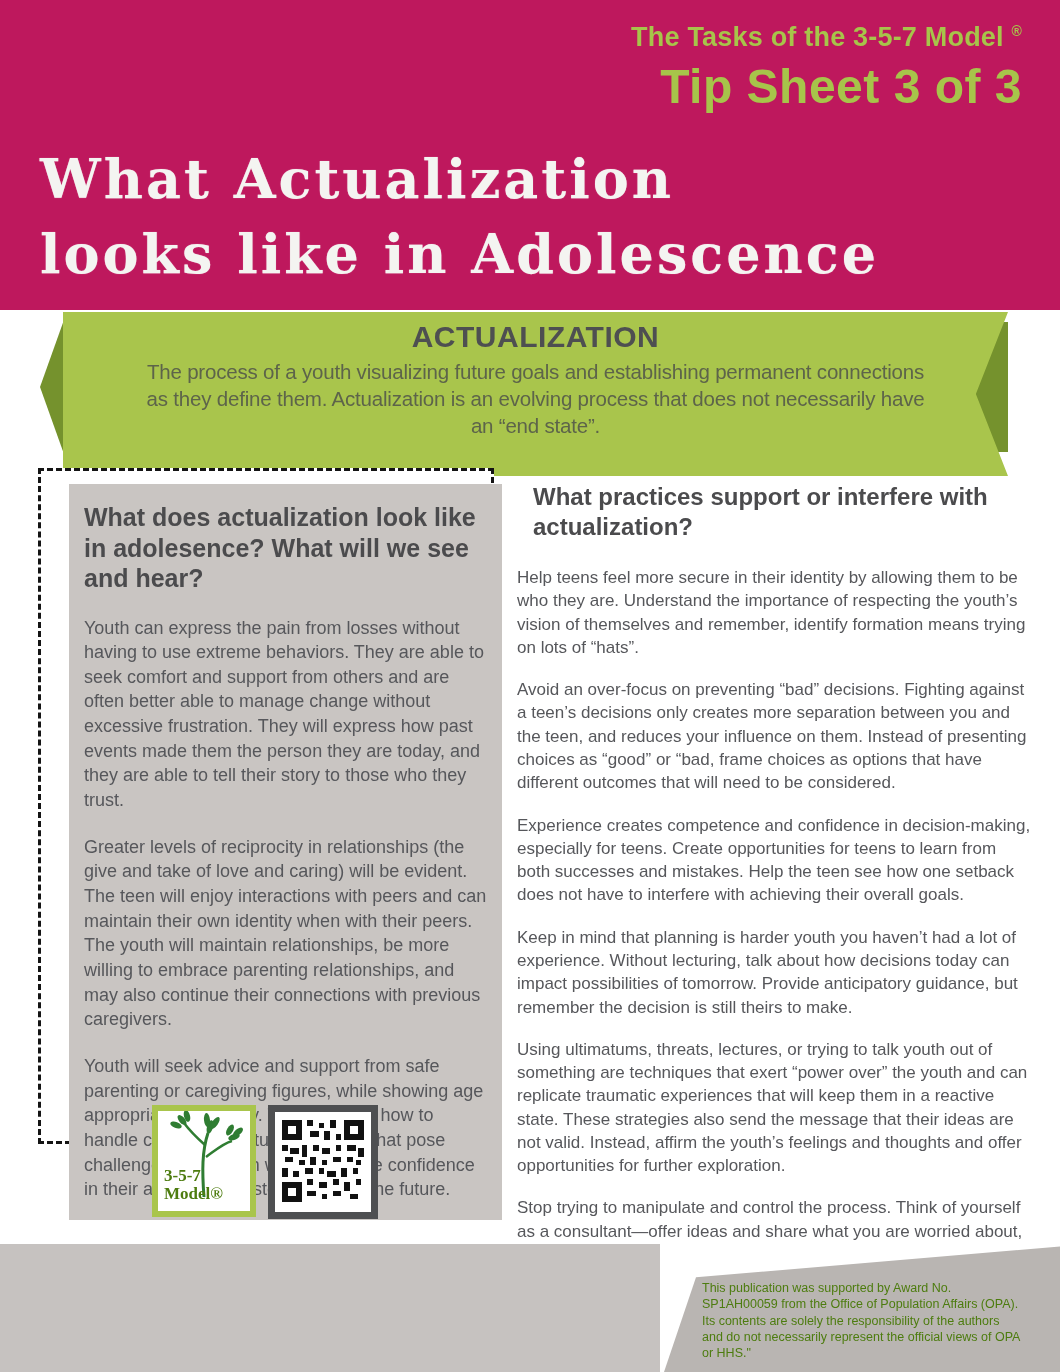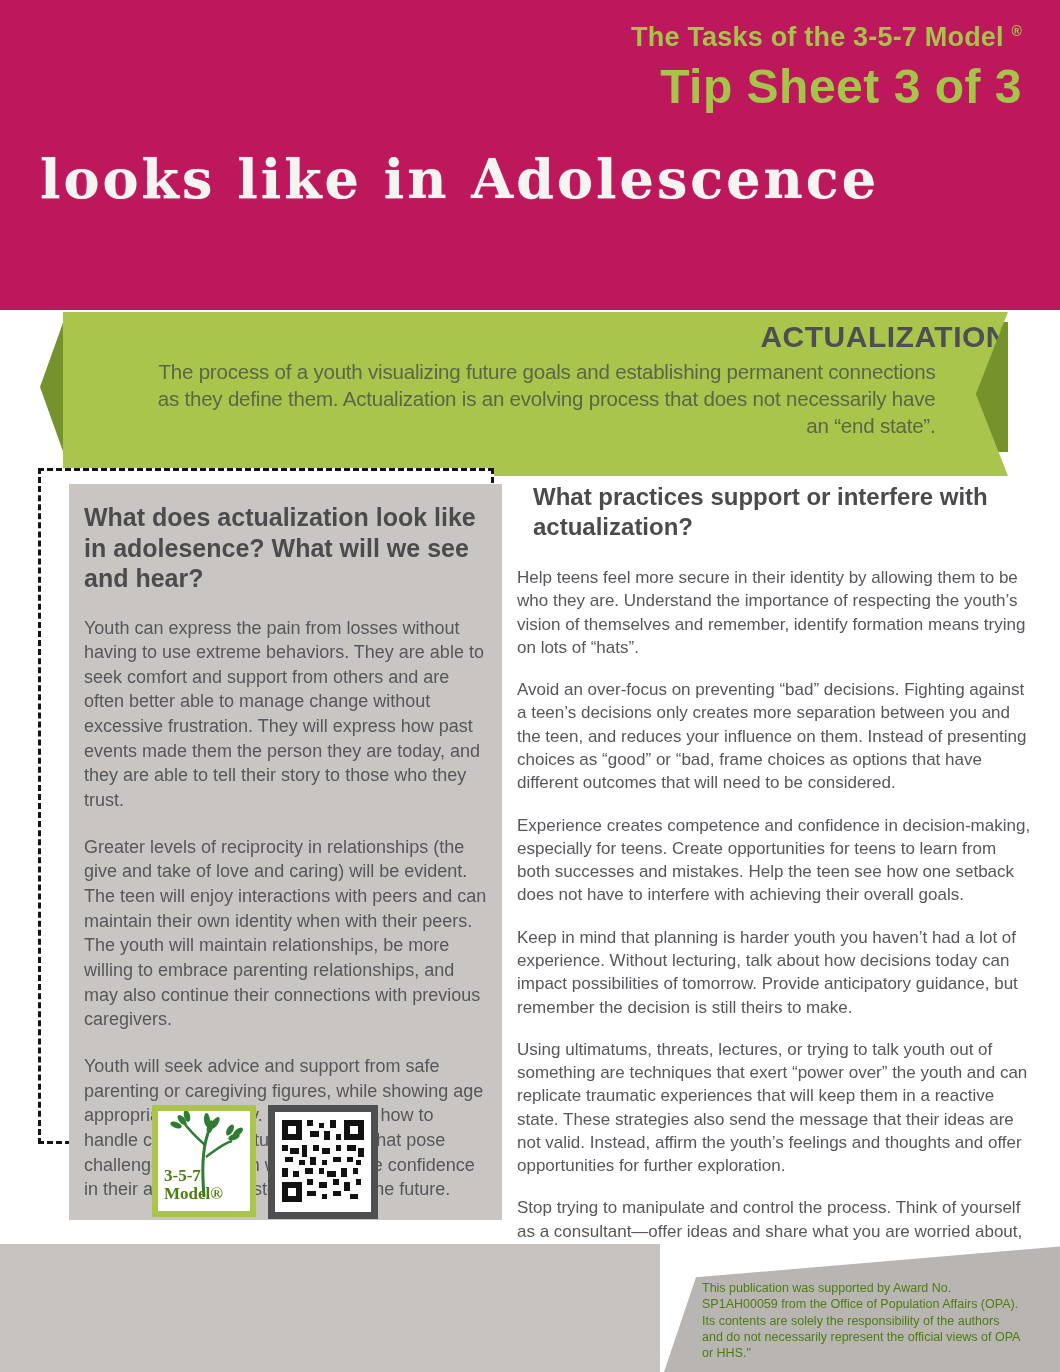--- a/index.html
+++ b/index.html
@@ -23,21 +23,21 @@
 
   
   .banner-shadow {
     position:absolute; left:40px; top:322px; width:968px; height:130px;
     background:#75922d;
     -webkit-clip-path:polygon(0% 50%, 2.4% 0%, 100% 0%, 100% 100%, 2.4% 100%);
     clip-path:polygon(0% 50%, 2.4% 0%, 100% 0%, 100% 100%, 2.4% 100%);
   }
   .banner {
     position:absolute; left:63px; top:312px; width:945px; height:164px;
-    background:#a9c54c; text-align:right;
+    background:#a9c54c; text-align:center;
     -webkit-clip-path:polygon(0 0, 100% 0, 96.6% 50%, 100% 100%, 0 100%);
     clip-path:polygon(0 0, 100% 0, 96.6% 50%, 100% 100%, 0 100%);
   }
   .banner-title { margin-top:8px; font-size:30px; font-weight:bold; color:#4e4f51; letter-spacing:.5px; }
   .banner-body {
     width:800px; margin:4px auto 0 auto; font-size:20.5px; line-height:1.32;
     color:#5d644a; letter-spacing:-.2px;
   }
 
   
@@ -91,20 +91,21 @@
 <body>
 
 <div id="page">
 
   <div class="header">
     <div class="kicker-block">
       <div class="kicker"><span>The Tasks of the 3-5-7 Model</span> <sup>®</sup></div>
       <div class="tip-sheet">Tip Sheet 3 of 3</div>
     </div>
     <div class="main-title">
+      <div>What Actualization</div>
       <div>looks like in Adolescence</div>
     </div>
   </div>
 
   <div class="banner-shadow"></div>
   <div class="banner">
     <div class="banner-title">ACTUALIZATION</div>
     <div class="banner-body">The process of a youth visualizing future goals and establishing permanent connections as they define them.  Actualization is an evolving process that does not necessarily have an “end state”.</div>
   </div>
 

